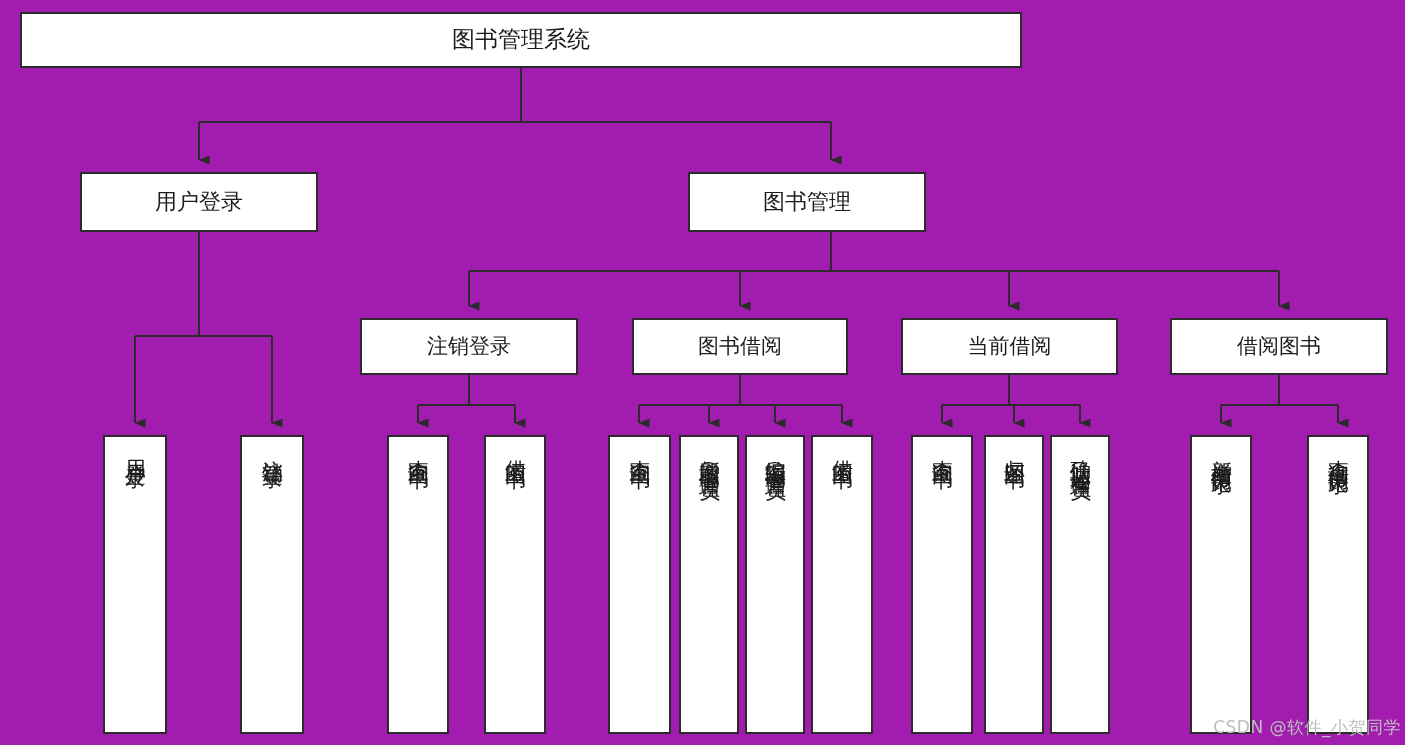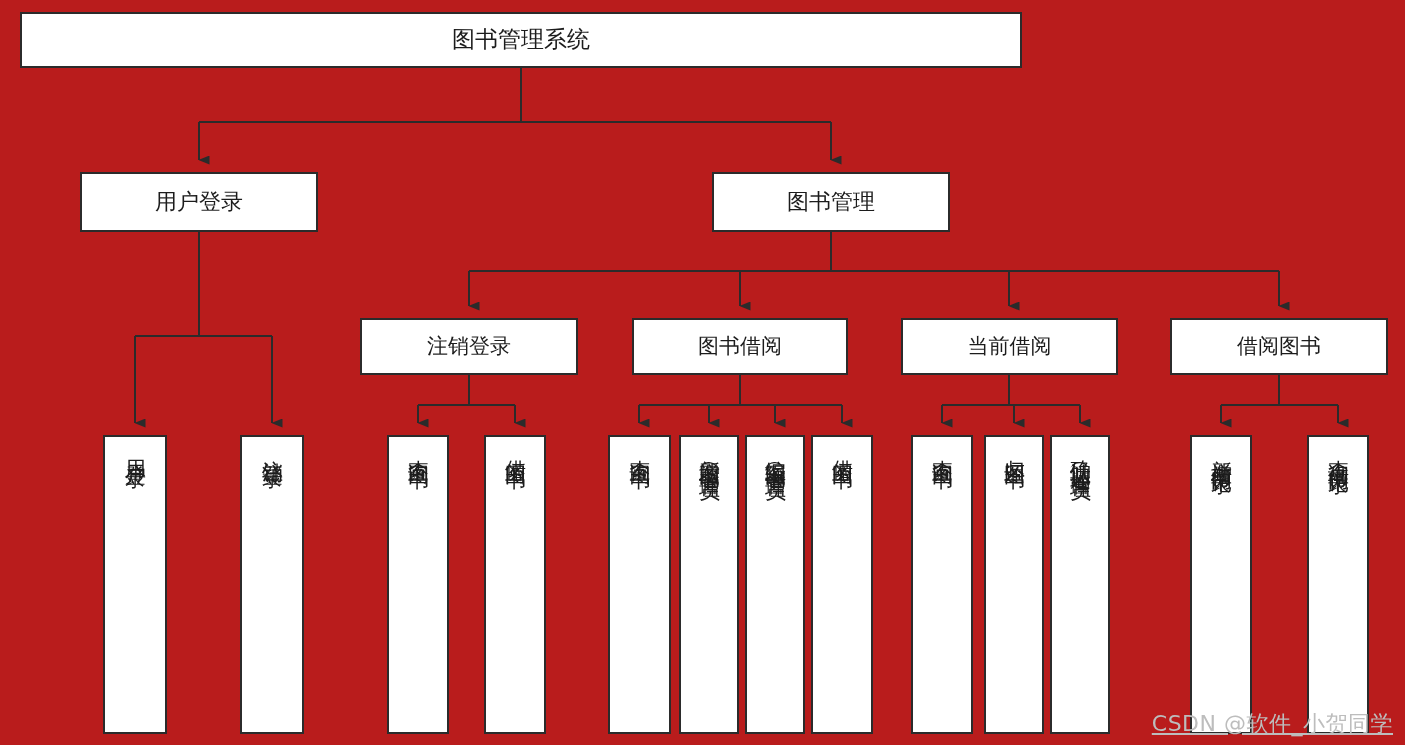--- a/index.html
+++ b/index.html
@@ -8,21 +8,21 @@
     padding: 0;
     background: #ffffff;
   }
   body {
     font-family: "DejaVu Sans", "Liberation Sans", sans-serif;
   }
   #diagram-root {
     position: relative;
     width: 1405px;
     height: 745px;
-    background: #b91c1c;
+    background: #a21caf;
     overflow: hidden;
   }
   #diagram-svg {
     position: absolute;
     left: 0;
     top: 0;
     width: 1405px;
     height: 747px;
   }
   .node {
@@ -53,29 +53,28 @@
   .node-leaf .node-label {
     writing-mode: vertical-rl;
     text-orientation: upright;
     font-size: 21px;
     letter-spacing: 3px;
     line-height: 1;
     white-space: nowrap;
   }
   #watermark {
     position: absolute;
-    right: 12px;
+    right: 4px;
     bottom: 6px;
-    font-size: 22px;
+    font-size: 17px;
     color: #bdbdbd;
     letter-spacing: 0.5px;
     z-index: 3;
     white-space: nowrap;
     font-family: "DejaVu Sans", "Liberation Sans", sans-serif;
-    text-decoration: underline;
   }
 </style>
 </head>
 <body>
 
 <div id="diagram-root">
 
   <svg id="diagram-svg" viewBox="0 0 1405 747" xmlns="http://www.w3.org/2000/svg">
     <defs>
       <marker id="arrowhead" markerWidth="9" markerHeight="11" refX="4.5" refY="10.5" orient="auto" markerUnits="userSpaceOnUse">
@@ -127,21 +126,21 @@
     </g>
   </svg>
 
   <div class="node node-root" style="left: 20px; top: 12px; width: 1002px; height: 56px; border-color: rgb(43, 43, 43); background: rgb(255, 255, 255);">
     <span class="node-label" style="color: rgb(28, 28, 28);">图书管理系统</span>
   </div>
 
   <div class="node node-l2" style="left: 80px; top: 172px; width: 238px; height: 60px; border-color: rgb(43, 43, 43); background: rgb(255, 255, 255);">
     <span class="node-label" style="color: rgb(28, 28, 28);">用户登录</span>
   </div>
-  <div class="node node-l2" style="left: 712px; top: 172px; width: 238px; height: 60px; border-color: rgb(43, 43, 43); background: rgb(255, 255, 255); justify-content: center;">
+  <div class="node node-l2" style="left: 688px; top: 172px; width: 238px; height: 60px; border-color: rgb(43, 43, 43); background: rgb(255, 255, 255); justify-content: center;">
     <span class="node-label" style="color: rgb(28, 28, 28);">图书管理</span>
   </div>
 
   <div class="node node-l3" style="left: 360px; top: 318px; width: 218px; height: 57px; border-color: rgb(43, 43, 43); background: rgb(255, 255, 255);">
     <span class="node-label" style="color: rgb(28, 28, 28);">注销登录</span>
   </div>
   <div class="node node-l3" style="left: 901px; top: 318px; width: 217px; height: 57px; border-color: rgb(43, 43, 43); background: rgb(255, 255, 255);">
     <span class="node-label" style="color: rgb(28, 28, 28);">当前借阅</span>
   </div>
   <div class="node node-l3" style="left: 632px; top: 318px; width: 216px; height: 57px; border-color: rgb(43, 43, 43); background: rgb(255, 255, 255);">

